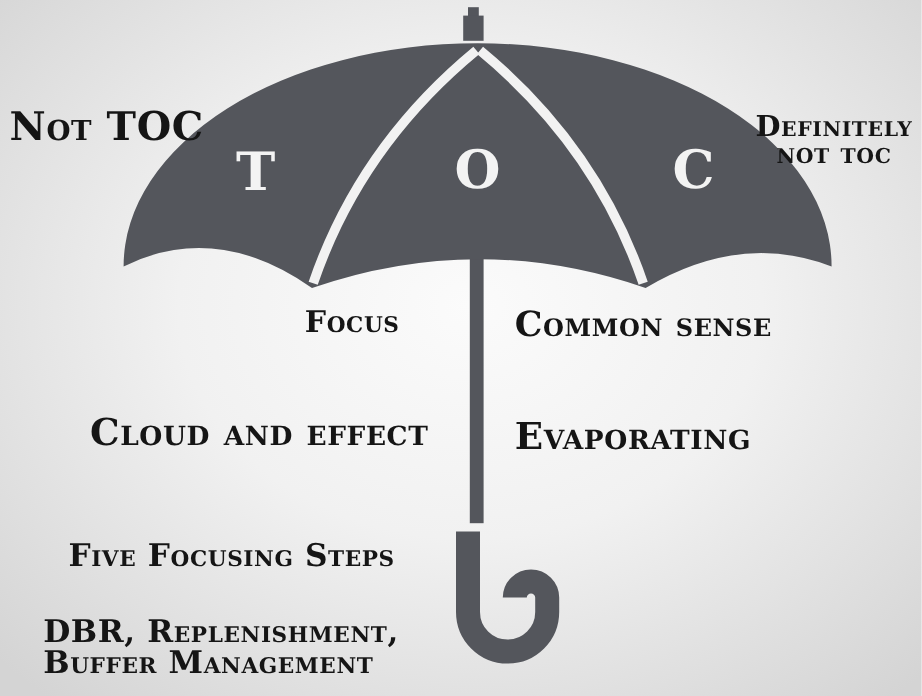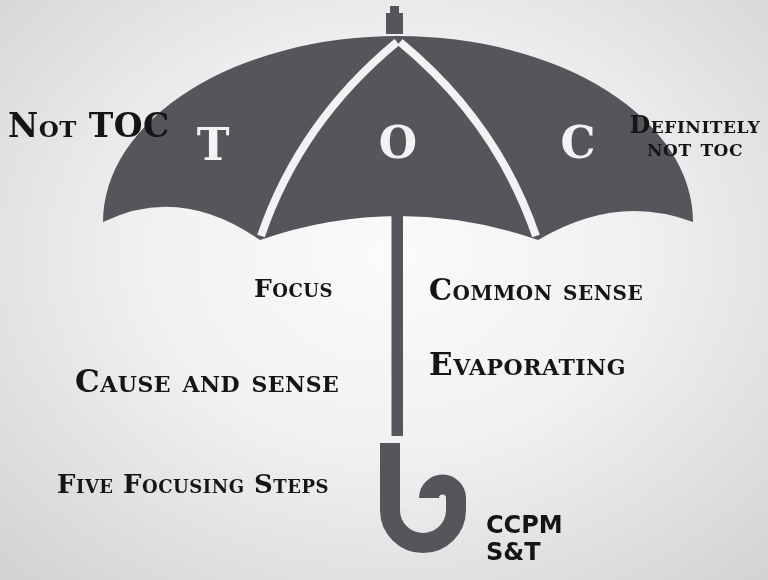--- a/index.html
+++ b/index.html
@@ -12,36 +12,35 @@
   }
   .umbrella-svg { position:absolute; left:0; top:0; }
   .lbl {
     position:absolute;
     font-variant: small-caps;
     font-weight:bold;
     color:#151515;
     white-space:nowrap;
     letter-spacing:0.5px;
     line-height:1.1;
-    margin-top:20px;
   }
   .canopy-letter {
     position:absolute;
     transform:translate(-50%,-50%);
     color:#f3f3f3;
     font-weight:bold;
     font-size:44px;
     font-family:"DejaVu Serif", serif;
   }
   #lbl-not-toc            { left:8px;  top:88px;  font-size:33px; }
   #lbl-definitely-not-toc { left:620px; top:93px; width:150px; font-size:24px; line-height:23px; text-align:center; }
   #lbl-focus              { left:254px; top:255px; font-size:25px; }
   #lbl-common-sense       { left:429px; top:255px; font-size:29px; }
   #lbl-cause-and-effect   { left:75px;  top:344px; font-size:31px; }
-  #lbl-evaporating-cloud  { left:429px; top:328px; font-size:31px; line-height:32px; }
+  #lbl-evaporating-cloud  { left:429px; top:348px; font-size:31px; line-height:32px; }
   #lbl-five-focusing-steps{ left:57px;  top:450px; font-size:26px; }
   #lbl-viable-vision      { left:432px; top:450px; font-size:26px; }
   #lbl-dbr                { left:36px;  top:514px; font-size:26px; line-height:26px; }
   #lbl-ccpm {
     left:486px; top:512px; font-size:24px; line-height:27px;
     font-family:"DejaVu Sans", sans-serif;
     font-variant:normal;
     position:absolute; font-weight:bold; color:#151515; white-space:nowrap;
   }
   #letter-t { left:213px; top:144px; }
@@ -79,28 +78,28 @@
 
   <div class="lbl" id="lbl-definitely-not-toc">
     <div>Definitely</div>
     <div>not toc</div>
   </div>
 
   <div class="lbl" id="lbl-focus">Focus</div>
 
   <div class="lbl" id="lbl-common-sense">Common sense</div>
 
-  <div class="lbl" id="lbl-cause-and-effect">Cause and sense</div>
+  <div class="lbl" id="lbl-cause-and-effect">Cloud and effect</div>
 
   <div class="lbl" id="lbl-evaporating-cloud">
     <div>Evaporating</div>
   </div>
 
   <div class="lbl" id="lbl-five-focusing-steps">Five Focusing Steps</div>
 
 
+  <div class="lbl" id="lbl-dbr">
+    <div>DBR, Replenishment,</div>
+    <div>Buffer Management</div>
+  </div>
 
-  <div id="lbl-ccpm">
-    <div>CCPM</div>
-    <div>S&amp;T</div>
-  </div>
 
 </div>
 
 </body></html>

